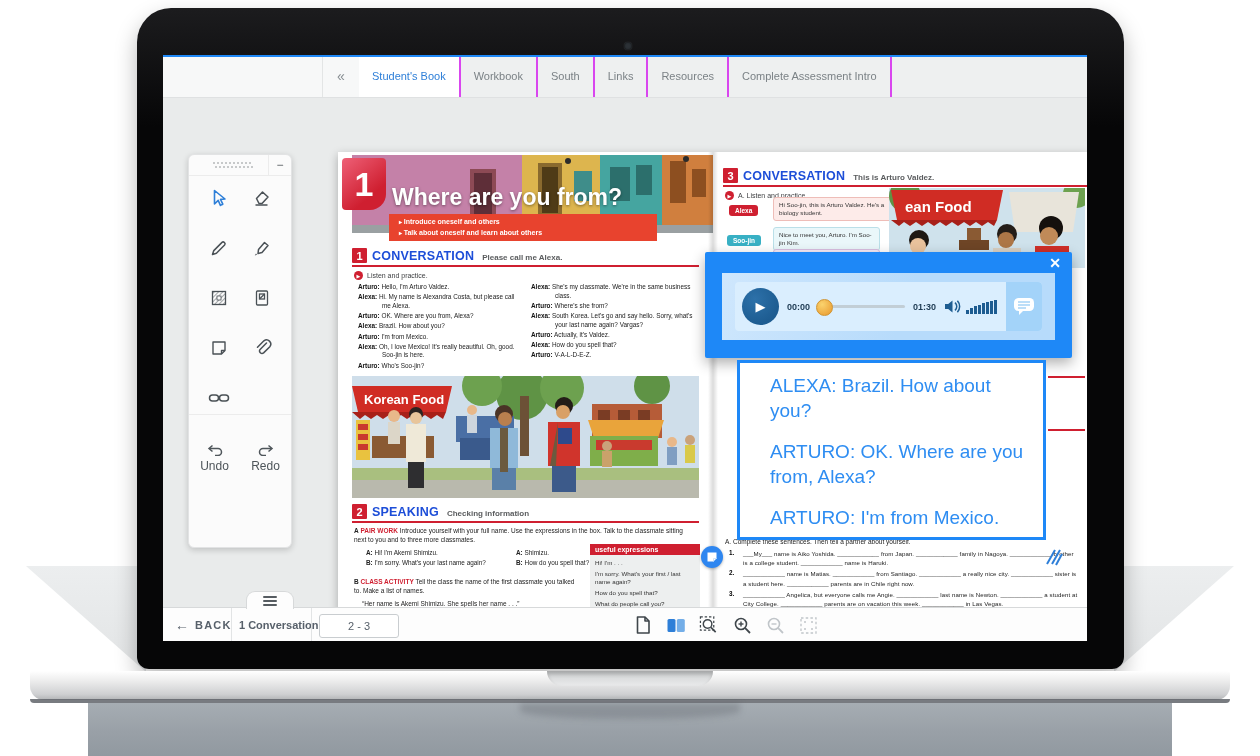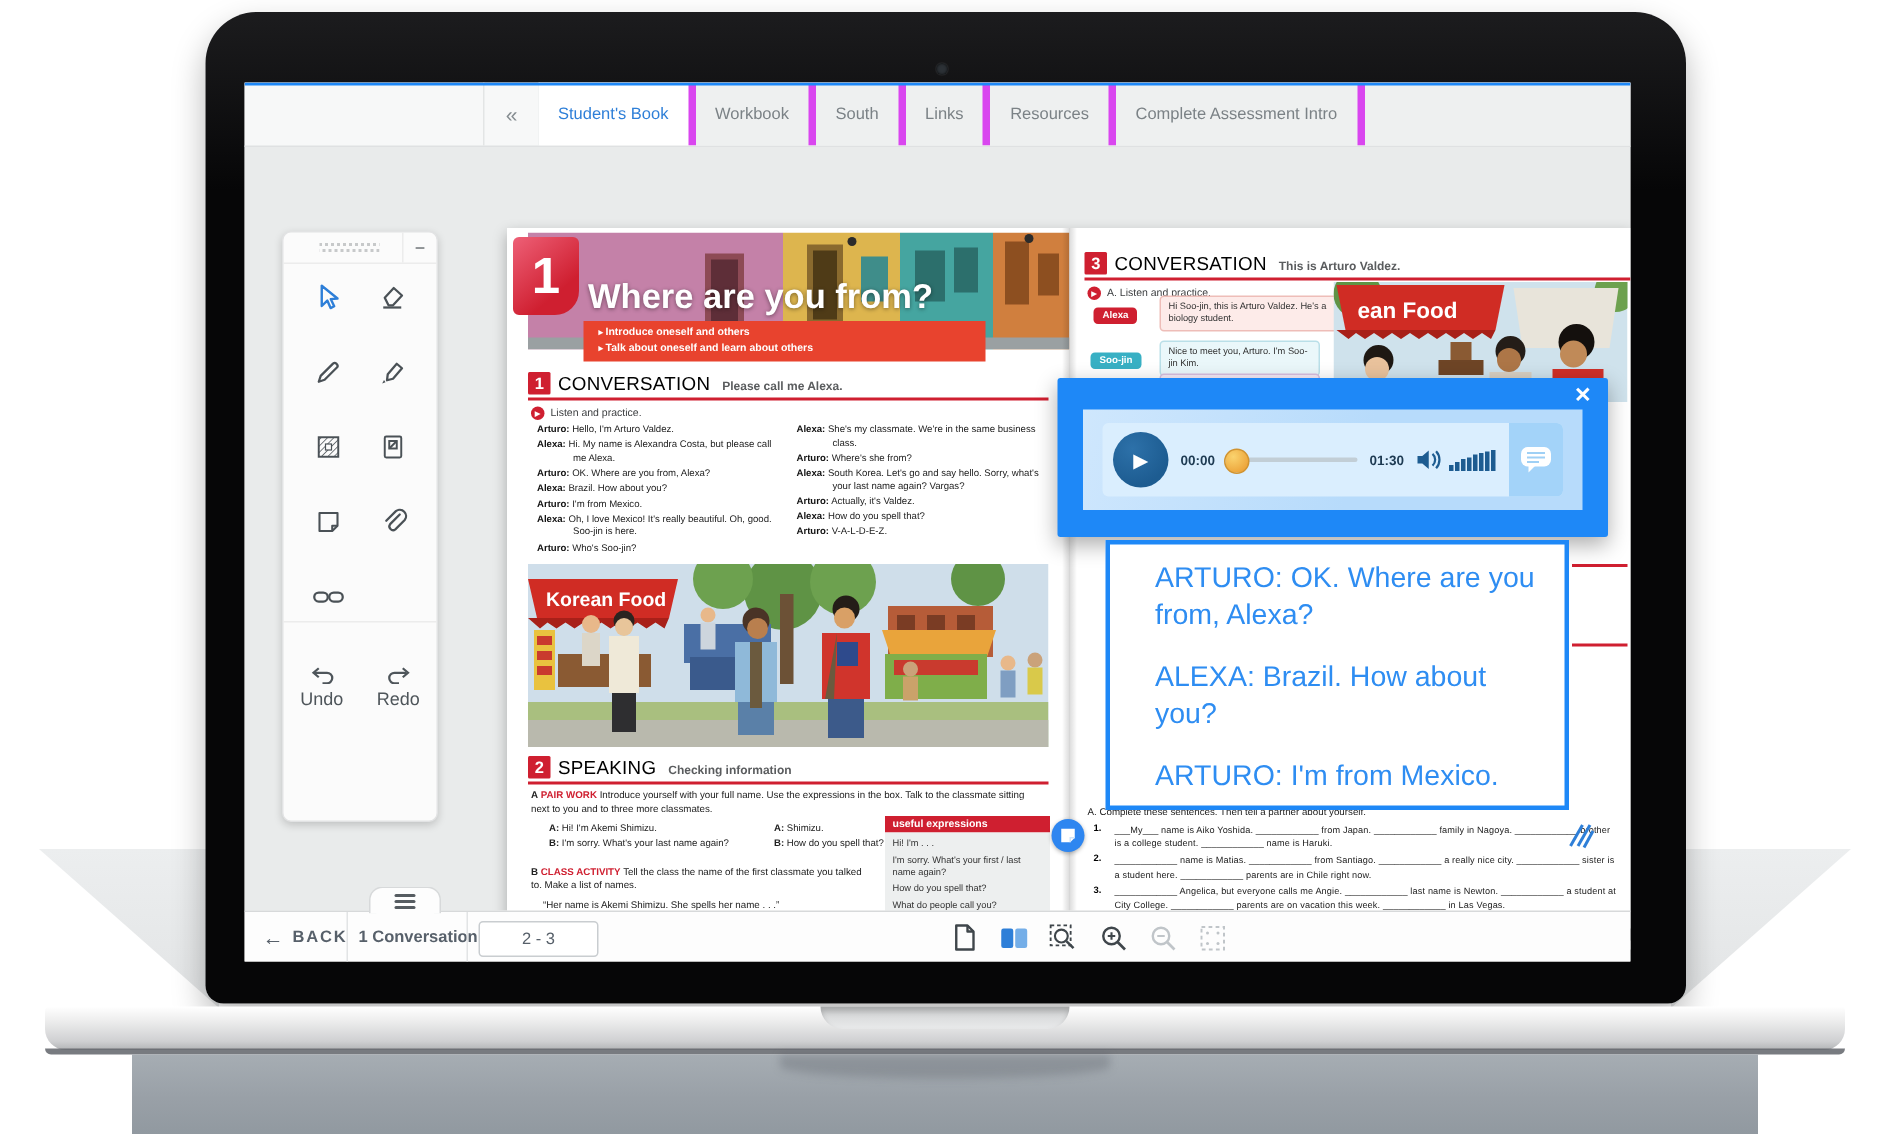--- a/index.html
+++ b/index.html
@@ -27,21 +27,21 @@
   
   .screen{left:163px;top:55px;width:924px;height:586px;background:#e9ebeb;overflow:hidden;}
   .screen::before{content:"";position:absolute;left:0;top:0;right:0;height:2px;background:#1e88f7;z-index:60;}
   
   .topbar{left:0;top:0;width:924px;height:42px;background:#f7f8f8;border-bottom:1px solid #dfe1e2;z-index:20;}
   .logo{left:12px;top:0;height:42px;display:flex;align-items:center;gap:8px;}
   .brand{font-family:"DejaVu Serif","Liberation Serif",serif;font-size:17px;letter-spacing:2px;color:#b3b7ba;font-weight:700;}
   .collapse{left:159px;top:0;width:36px;height:42px;border-left:1px solid #e3e5e5;border-right:1px solid #e3e5e5;
             display:flex;align-items:center;justify-content:center;color:#868d91;font-size:14px;cursor:pointer;}
   .tabs{left:196px;top:0;right:0;height:42px;display:flex;background:#eef0f0;overflow:hidden;}
-  .tab{display:flex;align-items:center;padding:14px 13px;font-size:11px;color:#7b8286;border-right:5px solid #d946ef;
+  .tab{display:flex;align-items:center;padding:14px 13px;font-size:11px;color:#7b8286;border-right:2px solid #d946ef;
        white-space:nowrap;cursor:pointer;}
   .tab.active{background:#fff;color:#2e7fd8;}
   
   .main{left:0;top:42px;width:924px;height:510px;background:#e9ebeb;}
   
   .palette{left:25px;top:57px;width:102px;height:392px;background:#fbfbfb;border:1px solid #e2e3e4;
            border-radius:6px;box-shadow:0 2px 6px rgba(0,0,0,.18);z-index:10;}
   .pal-head{height:20px;border-bottom:1px solid #ececec;position:relative;}
   .grip{position:absolute;left:24px;top:7px;width:40px;height:6px;
         background:repeating-linear-gradient(90deg,#c7c9ca 0 2px,transparent 2px 4px),
@@ -58,21 +58,21 @@
          font-size:12px;color:#4e555a;cursor:pointer;}
   
   .spread{left:175px;top:55px;width:749px;height:481px;box-shadow:0 3px 9px rgba(0,0,0,.28);z-index:1;}
   .page{top:0;height:481px;background:#fff;}
   .pageL{left:0;width:375px;}
   .pageR{left:375px;width:374px;}
   .spine{left:370px;top:0;width:10px;height:481px;background:linear-gradient(90deg,rgba(0,0,0,0),rgba(0,0,0,.14) 50%,rgba(0,0,0,0));z-index:3;}
   .sechead{display:flex;align-items:flex-end;gap:5px;}
   .numbox{width:15px;height:15px;background:#cf1f30;color:#fff;font-weight:800;font-size:11px;
           display:flex;align-items:center;justify-content:center;border-radius:1px;}
-  .sechd{font-size:12.5px;font-weight:400;color:#000000;letter-spacing:.2px;}
+  .sechd{font-size:12.5px;font-weight:700;color:#1d4ed8;letter-spacing:.2px;}
   .secsub{font-size:8px;font-weight:700;color:#5a5c5e;margin-left:3px;padding-bottom:1px;}
   .redline{height:2px;background:#cf1f30;}
   .listen{display:flex;align-items:center;gap:4px;font-size:7px;color:#3c3e40;}
   .playdot{width:9px;height:9px;border-radius:50%;background:#cf1f30;color:#fff;font-size:5px;
            display:flex;align-items:center;justify-content:center;cursor:pointer;}
   .dcol{font-size:6.4px;line-height:8.7px;color:#222;}
   .dline{margin-bottom:1.5px;padding-left:24px;text-indent:-24px;}
   .spk{color:#111;}
   .ptext{font-size:6.5px;line-height:8.8px;color:#222;}
   .redtag{color:#cf1f30;font-weight:800;}
@@ -426,22 +426,22 @@
                     <line x1="5" y1="11" x2="13" y2="11"></line>
                 </g>
               </svg>
             </div>
           </div>
         </div>
       </div>
 
       <div class="abs transcript">
 
-      <p>ARTURO: OK. Where are you from, Alexa?</p>
-          <p>ALEXA: Brazil. How about you?</p>
+      <p>ALEXA: Brazil. How about you?</p>
+          <p>ARTURO: OK. Where are you from, Alexa?</p>
           <p>ARTURO: I'm from Mexico.</p>
         </div>
 
       <div class="abs palette">
         <div class="pal-head">
           <div class="grip"></div>
           <div class="pal-min">−</div>
         </div>
         <div class="pal-grid">
           <div class="tool">

